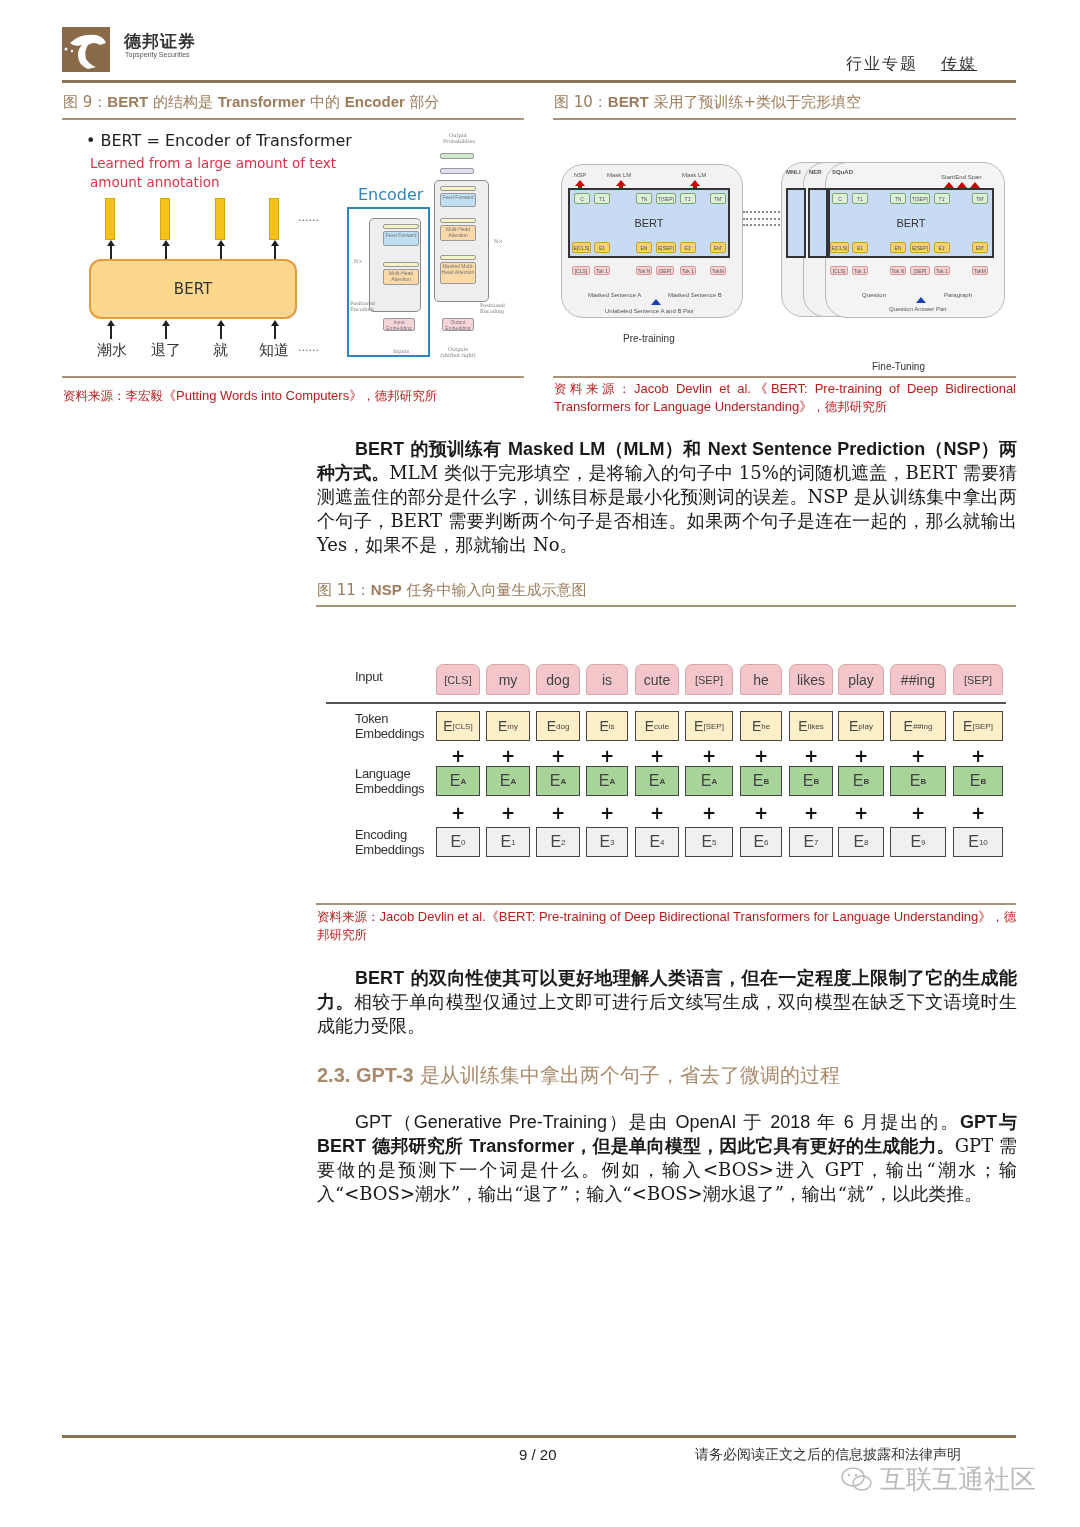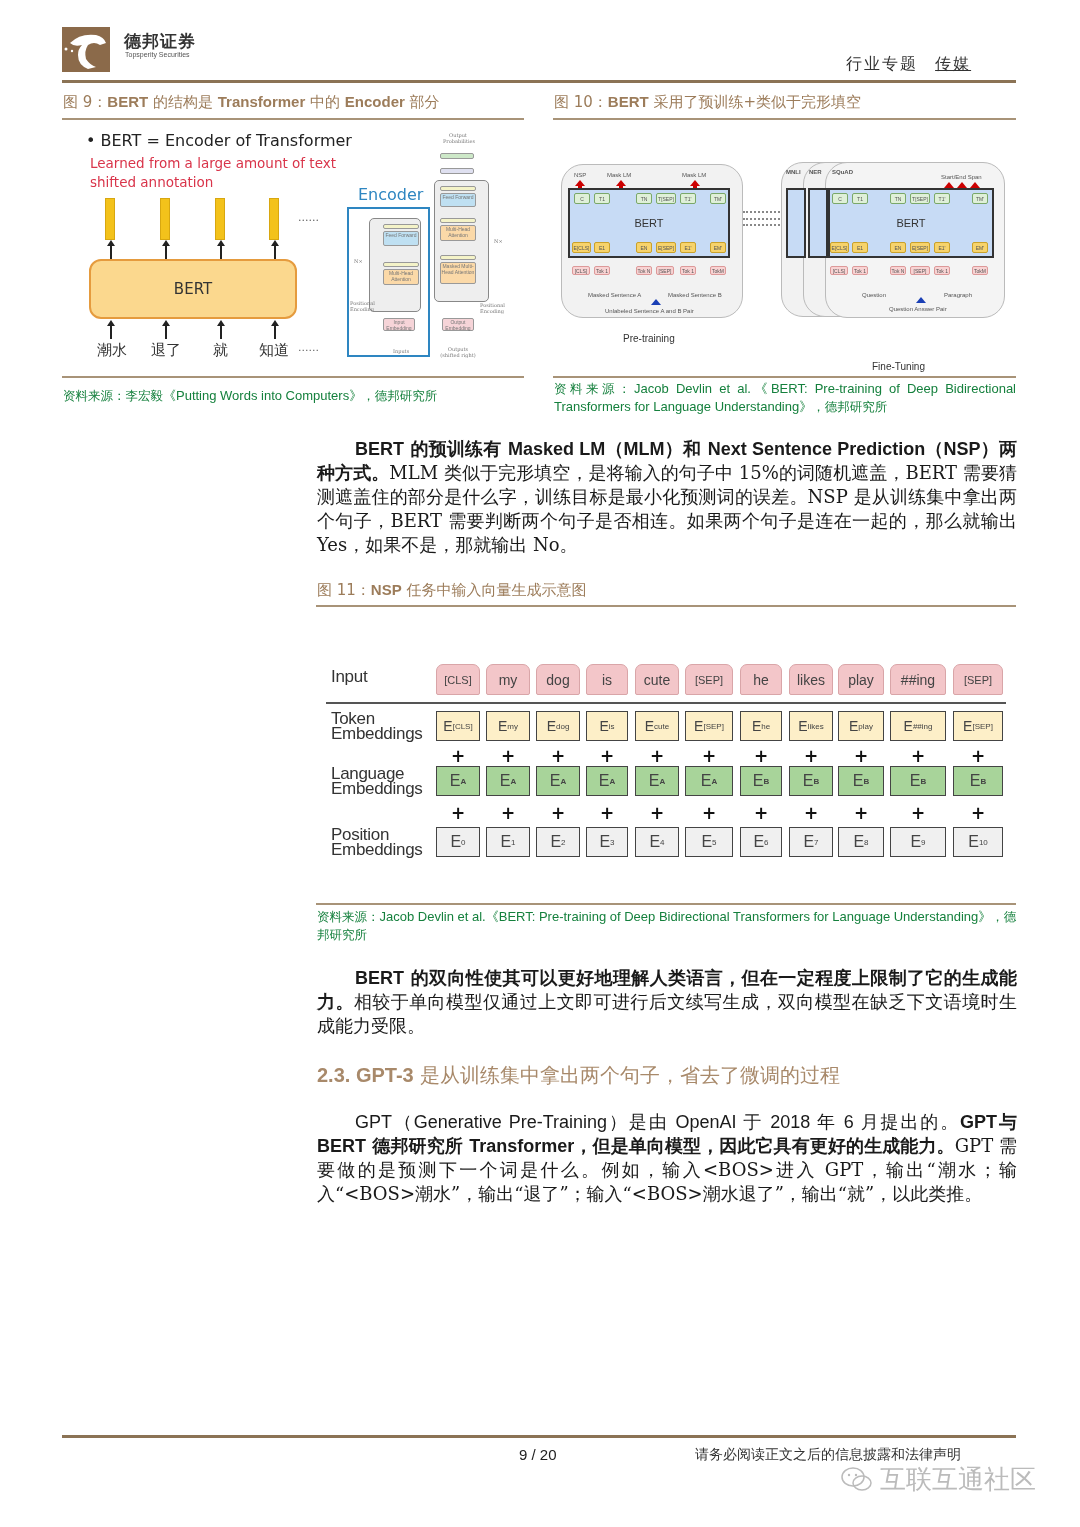--- a/index.html
+++ b/index.html
@@ -2,21 +2,21 @@
 <html><head>
 <meta charset="utf-8">
 <style>
   * { box-sizing: border-box; margin: 0; padding: 0; }
   body { width: 1080px; height: 1527px; background: #ffffff; position: relative; overflow: hidden; font-family: "DejaVu Serif", serif; color: #222; }
   .abs { position: absolute; }
   .rule { position: absolute; height: 3px; background: #8b7355; }
   .rule-thin { position: absolute; height: 2px; background: #a89378; }
   .fig-title { position: absolute; font-size: 15px; color: #9c7c5a; font-family: "DejaVu Sans", sans-serif; white-space: nowrap; }
   .fig-title b { font-family: "Liberation Sans", sans-serif; font-weight: bold; }
-  .source { position: absolute; font-size: 12.5px; color: #15803d; line-height: 18px; font-family: "DejaVu Serif", serif; }
+  .source { position: absolute; font-size: 12.5px; color: #b91c1c; line-height: 18px; font-family: "DejaVu Serif", serif; }
   .source .en { font-family: "Liberation Sans", sans-serif; font-size: 13px; }
   .para { position: absolute; font-size: 18px; line-height: 24px; color: #1a1a1a; text-align: justify; }
   .para .en { font-family: "Liberation Sans", sans-serif; }
   .para b { font-family: "Liberation Sans", sans-serif; font-weight: bold; }
   .para .bz { font-weight: bold; }
 
   
   .logo-mark { position: absolute; left: 62px; top: 27px; width: 48px; height: 45px; background: #8b6a4a; }
   .logo-cn { position: absolute; left: 124px; top: 30px; font-size: 17px; font-weight: bold; color: #333; font-family: "DejaVu Sans", sans-serif; letter-spacing: 1px; }
   .logo-en { position: absolute; left: 125px; top: 51px; font-size: 7px; color: #555; font-family: "Liberation Sans", sans-serif; }
@@ -36,21 +36,21 @@
   .tk { position: absolute; height: 11px; border-radius: 2px; font-size: 5px; text-align: center; line-height: 10px; font-family: "Liberation Sans", sans-serif; color: #555; }
   .tk.g { background: #dff0d8; border: 1px solid #7aa86a; }
   .tk.y { background: #f7d36b; border: 1px solid #c9a12b; }
   .tk.p { background: #f8d3d3; border: 1px solid #d99; height: 9px; line-height: 8px; }
   .red-arr { position: absolute; width: 0; height: 0; border-left: 5px solid transparent; border-right: 5px solid transparent; border-bottom: 6px solid #c00; }
   .red-arr::after { content: ""; position: absolute; left: -2px; top: 6px; width: 4px; height: 4px; background: #c00; }
   .small-lbl { position: absolute; font-size: 6px; color: #555; font-family: "Liberation Sans", sans-serif; white-space: nowrap; }
   .cap { position: absolute; font-size: 10px; color: #333; font-family: "Liberation Sans", sans-serif; }
 
   
-  .row-lbl { position: absolute; font-family: "Liberation Sans", sans-serif; font-size: 17px; color: #333; line-height: 15px; letter-spacing: -0.3px; }
+  .row-lbl { position: absolute; font-family: "Liberation Sans", sans-serif; font-size: 13px; color: #333; line-height: 15px; letter-spacing: -0.3px; margin-left: 24px; }
   .cell { position: absolute; height: 30px; display: flex; align-items: center; justify-content: center; font-family: "Liberation Sans", sans-serif; color: #444; }
   .cell.input { background: #f3c6c9; border: 1px solid #d9a5a8; border-radius: 7px 7px 2px 2px; font-size: 14px; top: 664px; height: 31px; }
   .cell.tok { background: #fdefc8; border: 1.5px solid #444; top: 711px; font-size: 14px; }
   .cell.seg { background: #a8d49a; border: 1.5px solid #444; top: 766px; font-size: 16px; }
   .cell.pos { background: #f0f0f0; border: 1.5px solid #444; top: 827px; font-size: 16px; }
   .cell sub { font-size: 8px; vertical-align: -4px; }
   .plus { position: absolute; font-family: "DejaVu Sans", sans-serif; font-size: 17px; font-weight: bold; color: #111; width: 20px; text-align: center; line-height: 14px; }
 
   .section-h { position: absolute; font-size: 20px; color: #a8896a; font-family: "DejaVu Sans", sans-serif; white-space: nowrap; }
   .section-h b { font-family: "Liberation Sans", sans-serif; font-weight: bold; }
@@ -68,33 +68,33 @@
     <path d="M8 16 Q18 6 34 8 Q42 10 44 16 L38 18 Q32 14 26 18 Q22 24 24 32 Q28 38 34 40 L26 42 Q16 38 16 28 Q16 22 20 18 Q12 20 8 16Z" fill="#fff"></path>
     <circle cx="4" cy="22" r="1.5" fill="#fff"></circle>
     <circle cx="10" cy="24" r="1.2" fill="#fff"></circle>
   </svg>
 </div>
 <div class="logo-cn">德邦证券</div>
 <div class="logo-en">Topsperity Securities</div>
 
 <div class="abs" style="left:846px; top:54px; font-size:16px; color:#333; font-family:'DejaVu Serif',serif; letter-spacing:2px;">
   <span>行业专题</span>
-  <span style="margin-left:10px;text-decoration:underline;">传媒</span>
+  <span style="margin-left:16px;text-decoration:underline;">传媒</span>
 </div>
 <div class="rule" style="left:62px; top:80px; width:954px;"></div>
 
 <div class="fig-title" style="left:63px; top:93px;">
   <span>图 9：</span><b>BERT</b><span> 的结构是 </span><b>Transformer</b><span> 中的 </span><b>Encoder</b><span> 部分</span>
 </div>
 <div class="rule-thin" style="left:62px; top:118px; width:462px;"></div>
 
 <div class="abs" style="left:86px; top:131px; font-size:16px; color:#222; font-family:'DejaVu Sans',sans-serif;">• BERT =  Encoder of Transformer</div>
 <div class="abs" style="left:90px; top:154px; font-size:13.5px; color:#d9344a; font-family:'DejaVu Sans',sans-serif; line-height:19px;">
   <div>Learned from a large amount of text</div>
-  <div>shifted annotation</div>
+  <div>amount annotation</div>
 </div>
 
 <div class="yellow-bar" style="left:105px; top:198px;"></div>
 <div class="yellow-bar" style="left:160px; top:198px;"></div>
 <div class="yellow-bar" style="left:215px; top:198px;"></div>
 <div class="yellow-bar" style="left:269px; top:198px;"></div>
 <div class="arrow-up" style="left:110px; top:245px; height:14px;"></div>
 <div class="arrow-up" style="left:165px; top:245px; height:14px;"></div>
 <div class="arrow-up" style="left:220px; top:245px; height:14px;"></div>
 <div class="arrow-up" style="left:274px; top:245px; height:14px;"></div>
@@ -246,21 +246,21 @@
 <div class="abs" style="left:326px; top:702px; width:680px; height:2px; background:#555;"></div>
 <div class="row-lbl" style="left:331px; top:711px;">
     <div>Token</div>
     <div>Embeddings</div>
   </div>
 <div class="row-lbl" style="left:331px; top:766px;">
     <div>Language</div>
     <div>Embeddings</div>
   </div>
 <div class="row-lbl" style="left:331px; top:827px;">
-    <div>Position</div>
+    <div>Encoding</div>
     <div>Embeddings</div>
   </div>
 
 <div id="nsp-grid">
     <div class="cell input" style="left: 436px; width: 44px;">
       <span style="font-size:11px">[CLS]</span>
     </div>
     <div class="cell tok" style="left: 436px; width: 44px;">E<sub>[CLS]</sub></div>
     <div class="cell seg" style="left: 436px; width: 44px;">E<sub style="font-weight:bold">A</sub></div>
     <div class="cell pos" style="left: 436px; width: 44px;">E<sub>0</sub></div>

